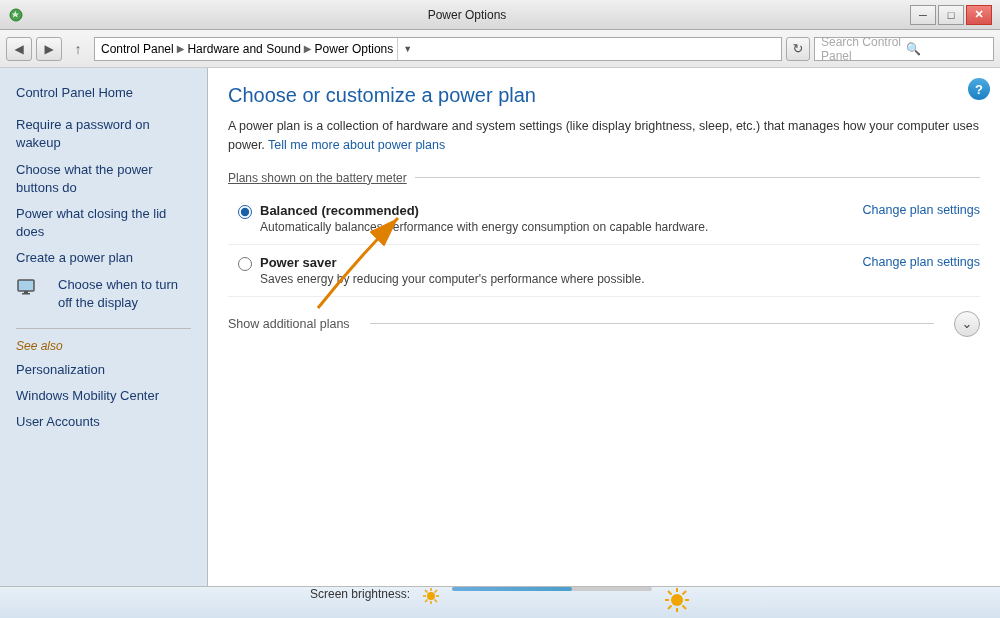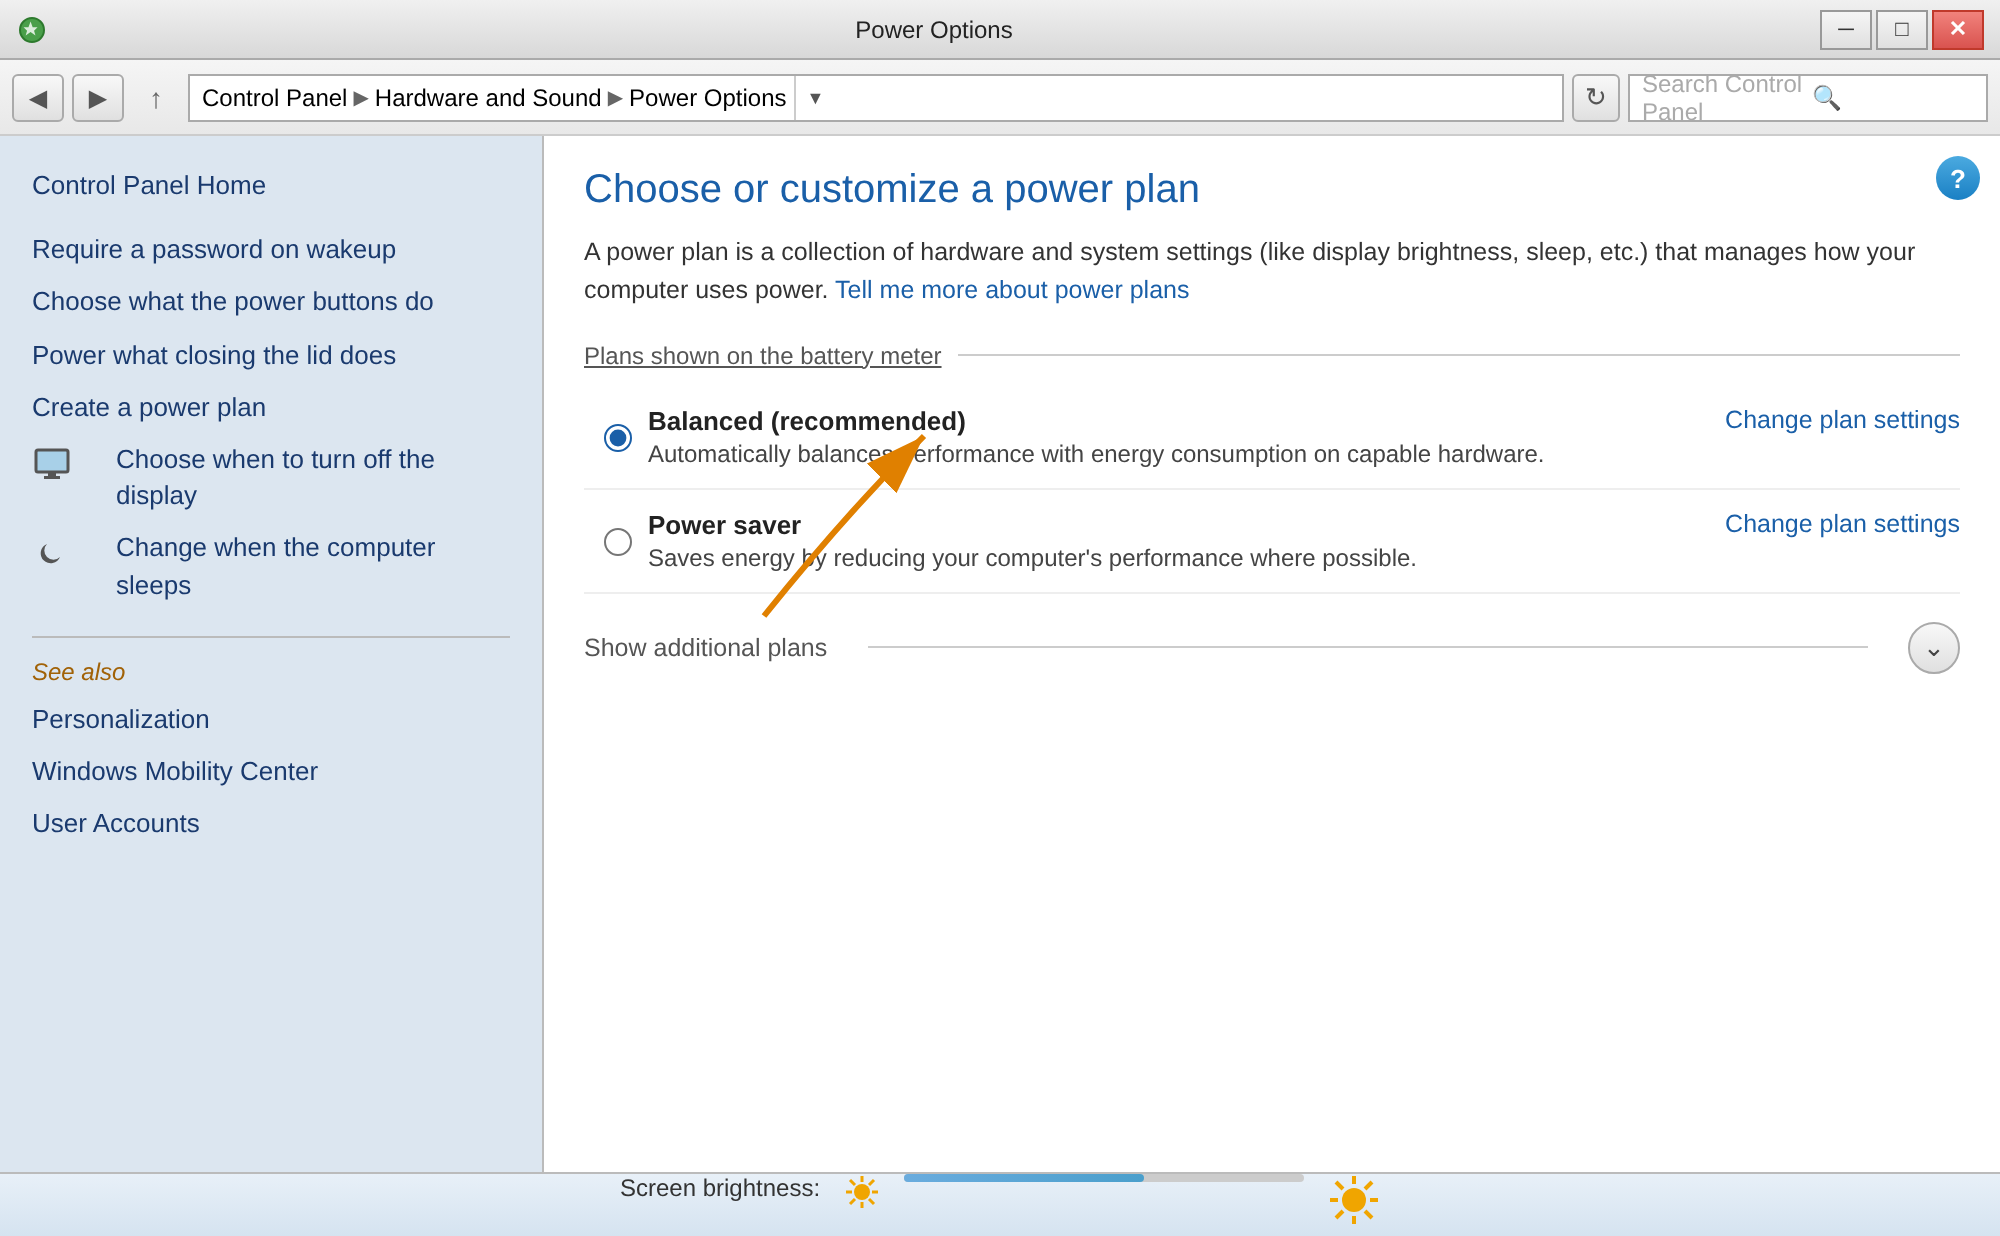--- a/index.html
+++ b/index.html
@@ -123,21 +123,21 @@
     .search-icon-btn { color: #666; font-size: 12px; cursor: pointer; }
 
     
     .main-layout {
       display: flex;
       height: calc(618px - 30px - 38px - 32px);
     }
 
     
     .sidebar {
-      width: 272px;
+      width: 208px;
       background: #dce6f0;
       padding: 12px 0 0 0;
       border-right: 1px solid #bbb;
       display: flex;
       flex-direction: column;
       height: 100%;
     }
     .sidebar-nav-item {
       padding: 4px 16px;
       color: #1a3a6e;
@@ -214,21 +214,21 @@
       height: 1px;
       background: #ccc;
       margin-left: 8px;
     }
 
     .plan-item {
       padding: 10px 0 10px 10px;
       display: flex; align-items: flex-start; justify-content: space-between;
       border-bottom: 1px solid #eee;
     }
-    .plan-left { display: flex; align-items: center; gap: 8px; flex: 1; }
+    .plan-left { display: flex; align-items: flex-start; gap: 8px; flex: 1; }
     .plan-radio {
       margin-top: 2px;
       width: 14px; height: 14px;
       accent-color: #1a5fa8;
       cursor: pointer;
     }
     .plan-info {}
     .plan-name {
       font-weight: bold;
       font-size: 13px;
@@ -353,28 +353,20 @@
     <a class="sidebar-nav-item with-icon">
       <span class="sidebar-icon">
         <svg width="18" height="16" viewBox="0 0 18 16">
           <rect x="1" y="1" width="16" height="11" rx="1" fill="#a8d0e8" stroke="#555" stroke-width="1.5"></rect>
           <rect x="7" y="12" width="4" height="2" fill="#555"></rect>
           <rect x="5" y="14" width="8" height="1.5" fill="#555"></rect>
         </svg>
       </span>
       <span>Choose when to turn off the display</span>
     </a>
-    <a class="sidebar-nav-item with-icon">
-      <span class="sidebar-icon">
-        <svg width="16" height="16" viewBox="0 0 16 16">
-          <path d="M12 10.5 A5 5 0 1 1 5.5 4 A4 4 0 1 0 12 10.5 Z" fill="#555"></path>
-        </svg>
-      </span>
-      <span>Change when the computer sleeps</span>
-    </a>
 
     <hr class="sidebar-divider">
     <div class="sidebar-section-label">See also</div>
     <a class="sidebar-nav-item">Personalization</a>
     <a class="sidebar-nav-item">Windows Mobility Center</a>
     <a class="sidebar-nav-item">User Accounts</a>
   </div>
 
   <div class="content-area" style="position:relative;">
     <button class="help-btn">?</button>

